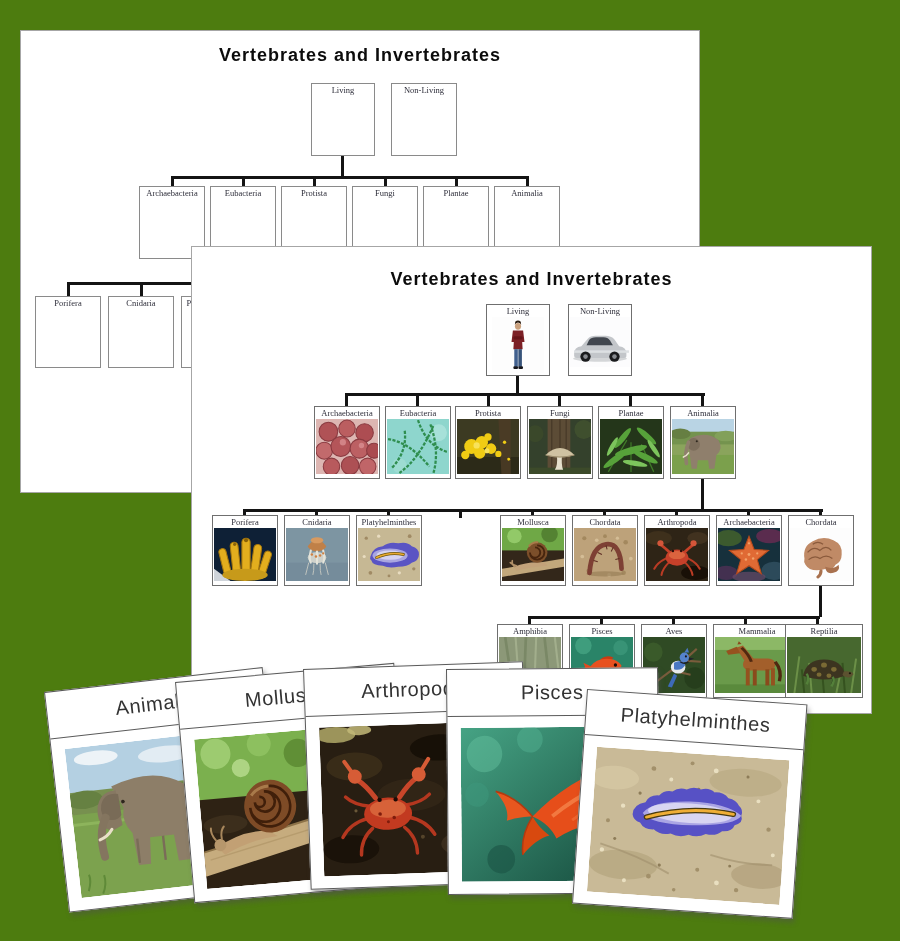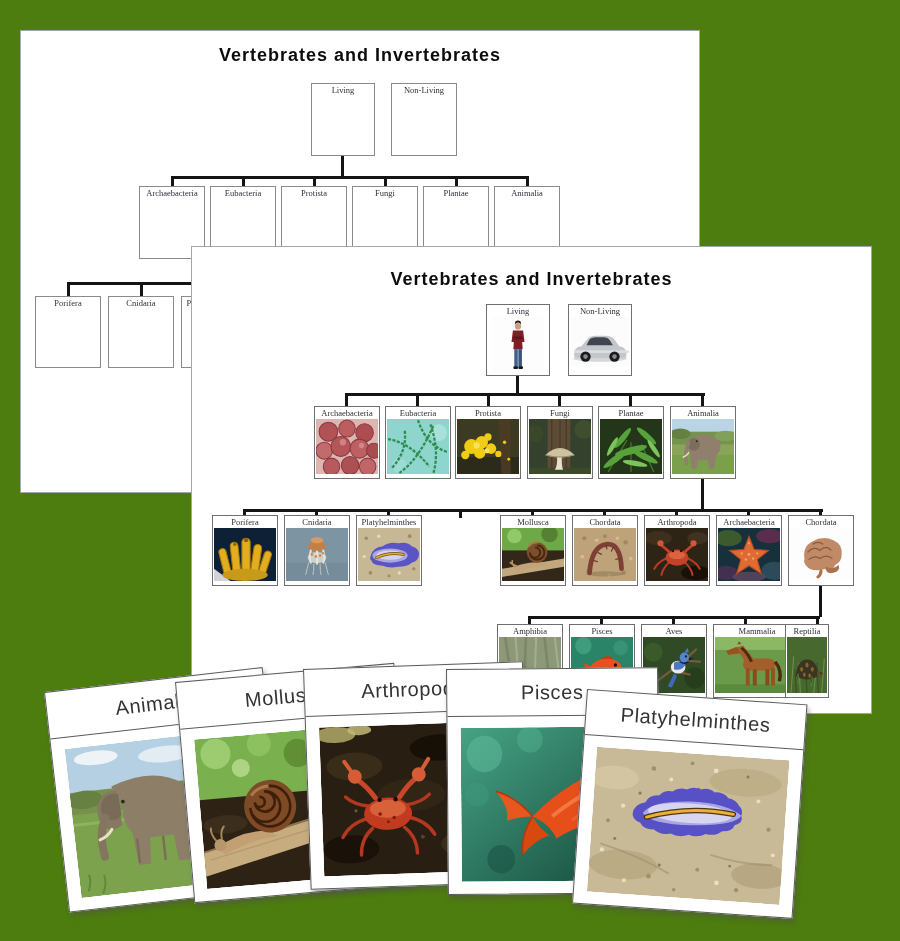--- a/index.html
+++ b/index.html
@@ -528,21 +528,21 @@
           <rect x="36" y="30" width="2.8" height="15" fill="#8a4a1c"></rect>
           <rect x="40" y="29" width="2.8" height="16" fill="#94521f"></rect>
           <path d="M22 24 L15 10 L20 8 L28 21 z" fill="#a35f2b"></path>
           <path d="M15.5 9 l-7.5 4 l1.5 3.4 l8.5 -1.4 z" fill="#96521f"></path>
           <path d="M16 7 l1 -3 l2 2.6 z" fill="#8a4a1c"></path>
           <path d="M19 10 q5 6 7 13" stroke="#4f2810" stroke-width="2.2" fill="none"></path>
           <path d="M43 23 q5 8 3 18" stroke="#4f2810" stroke-width="2.4" fill="none"></path>
         </svg>
       </div>
     </div>
-    <div class="bx" style="left:593px;top:377px;width:44px;height:74px">
+    <div class="bx" style="left:593px;top:377px;width:78px;height:74px">
       <span class="lbl">Reptilia</span>
       <div class="ph">
         <svg viewBox="0 0 60 52" preserveAspectRatio="none">
           <rect width="60" height="52" fill="#47682f"></rect>
           <g stroke="#6c9048" stroke-width="1.6">
               <path d="M6 52 L10 18"></path>
               <path d="M20 52 L18 24"></path>
               <path d="M52 52 L56 20"></path>
               <path d="M40 52 L44 30"></path>
             </g>

